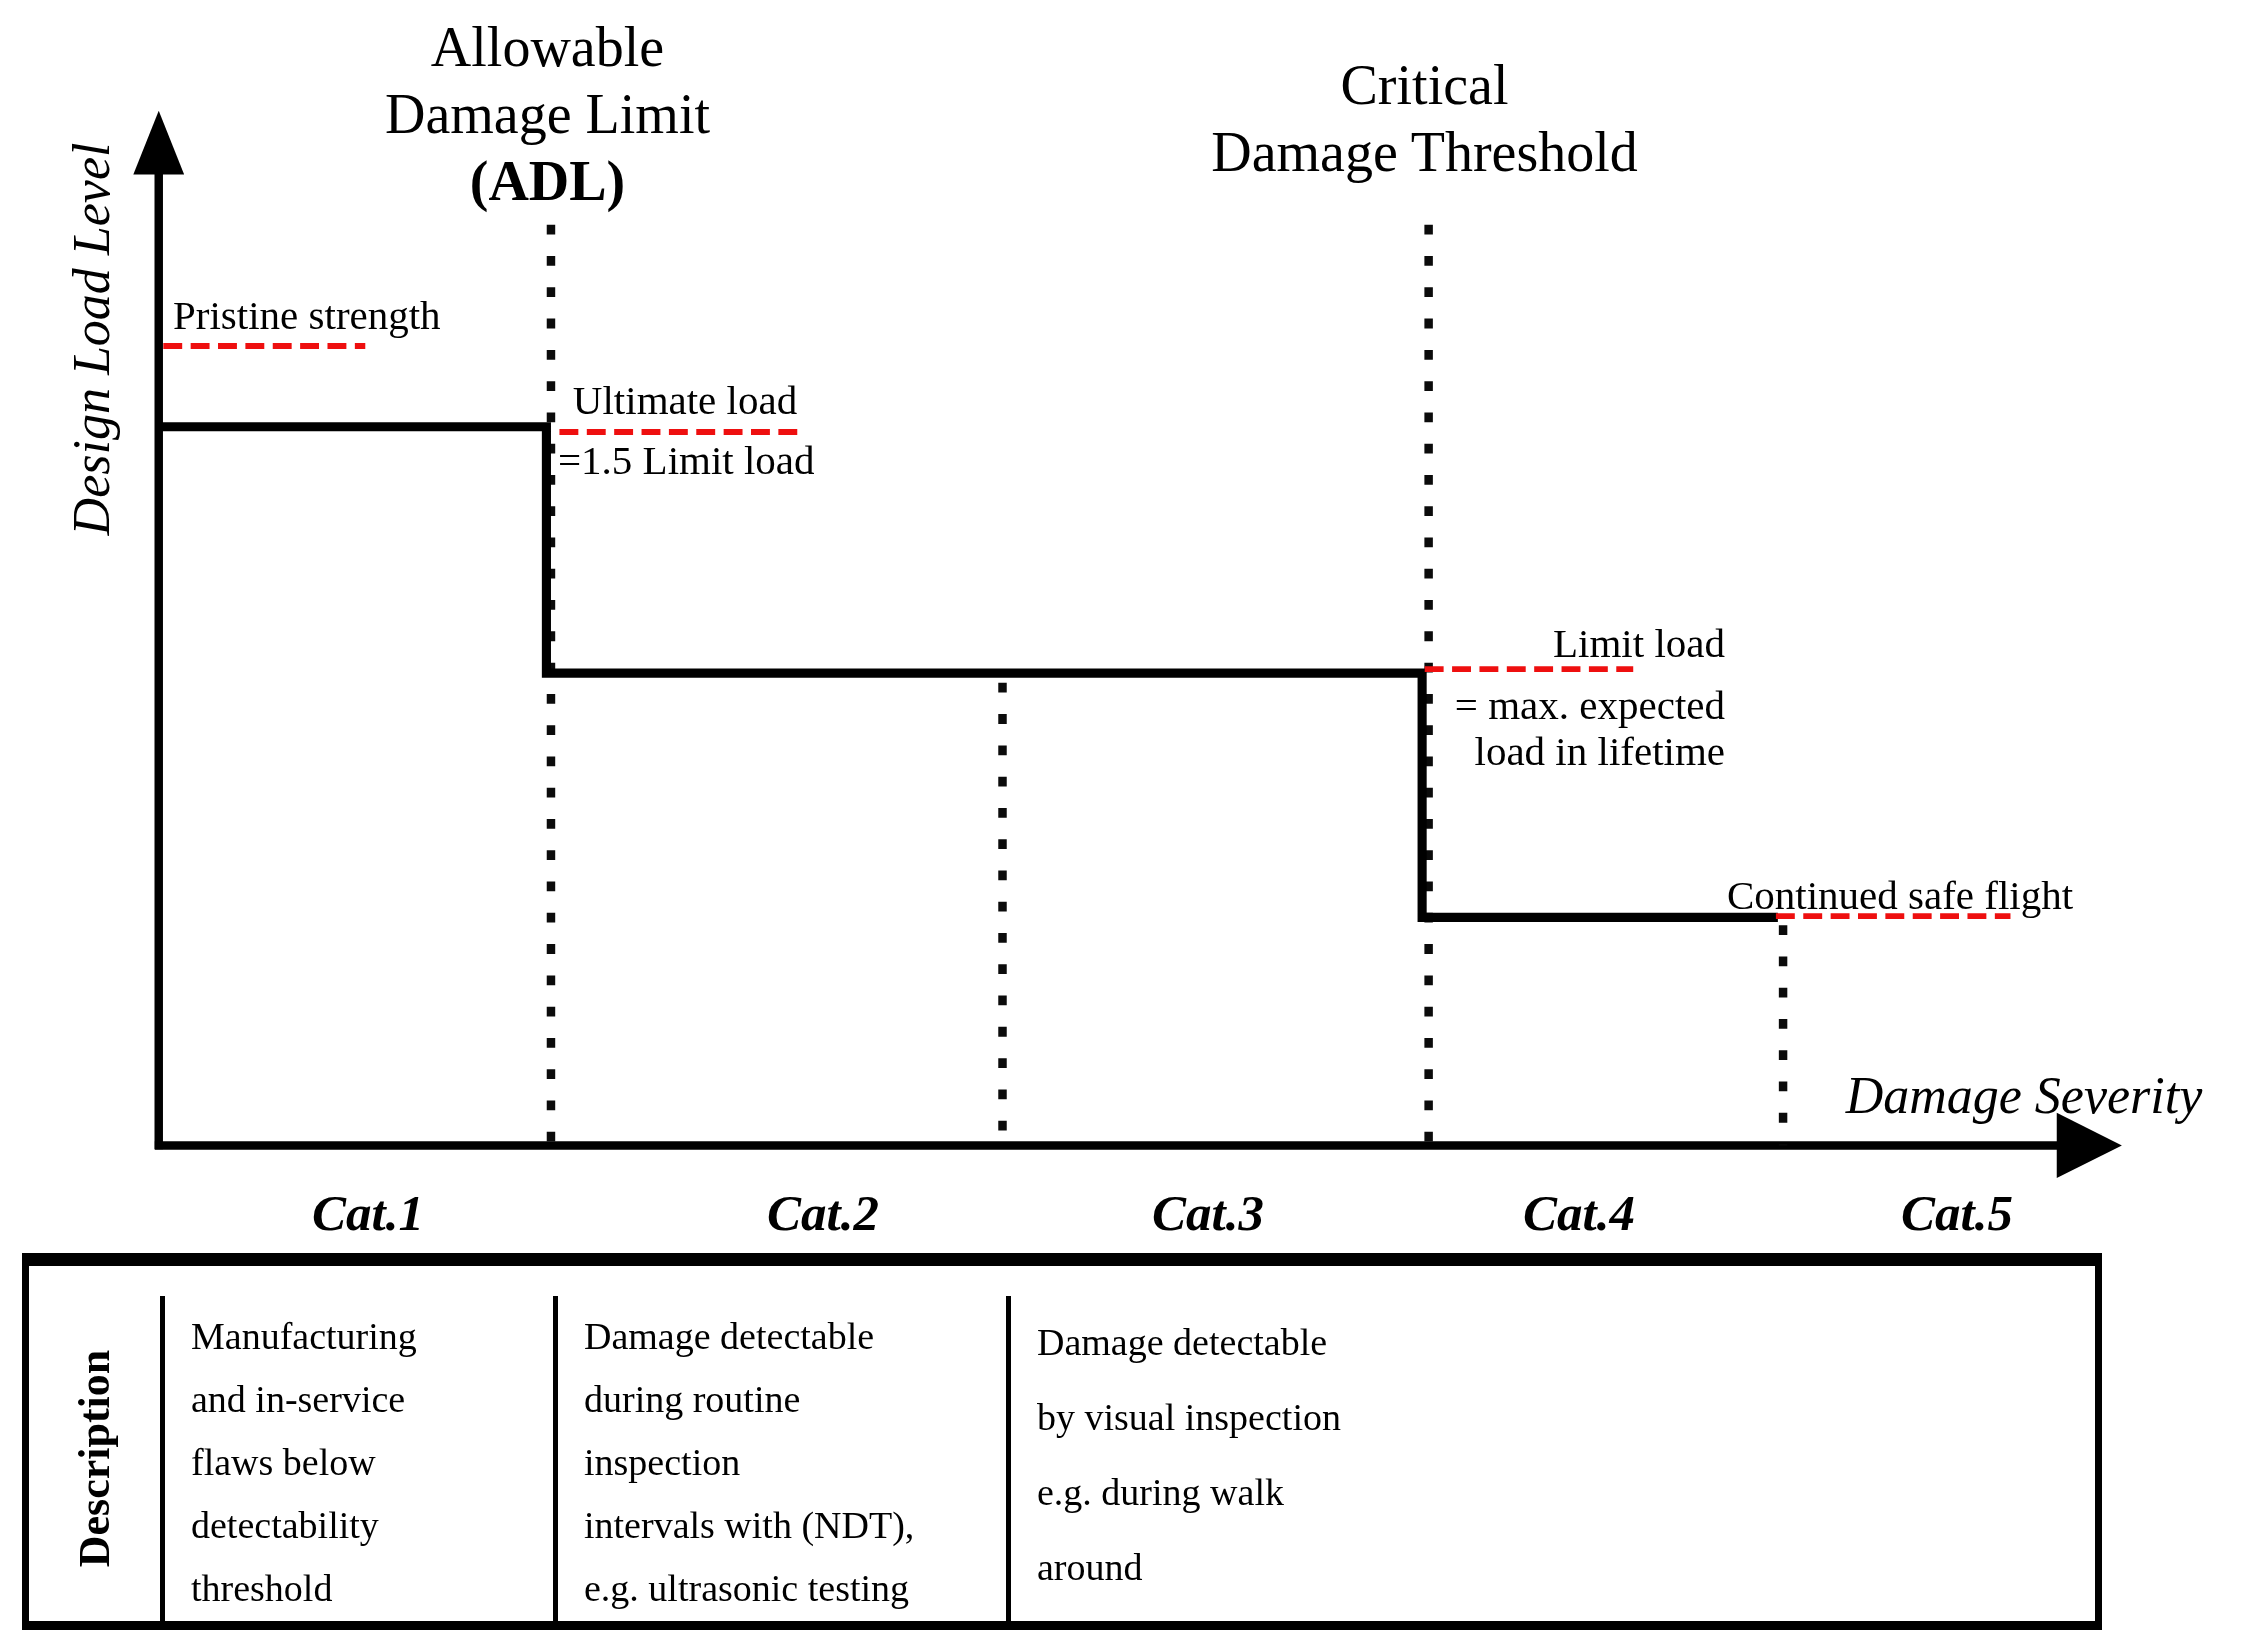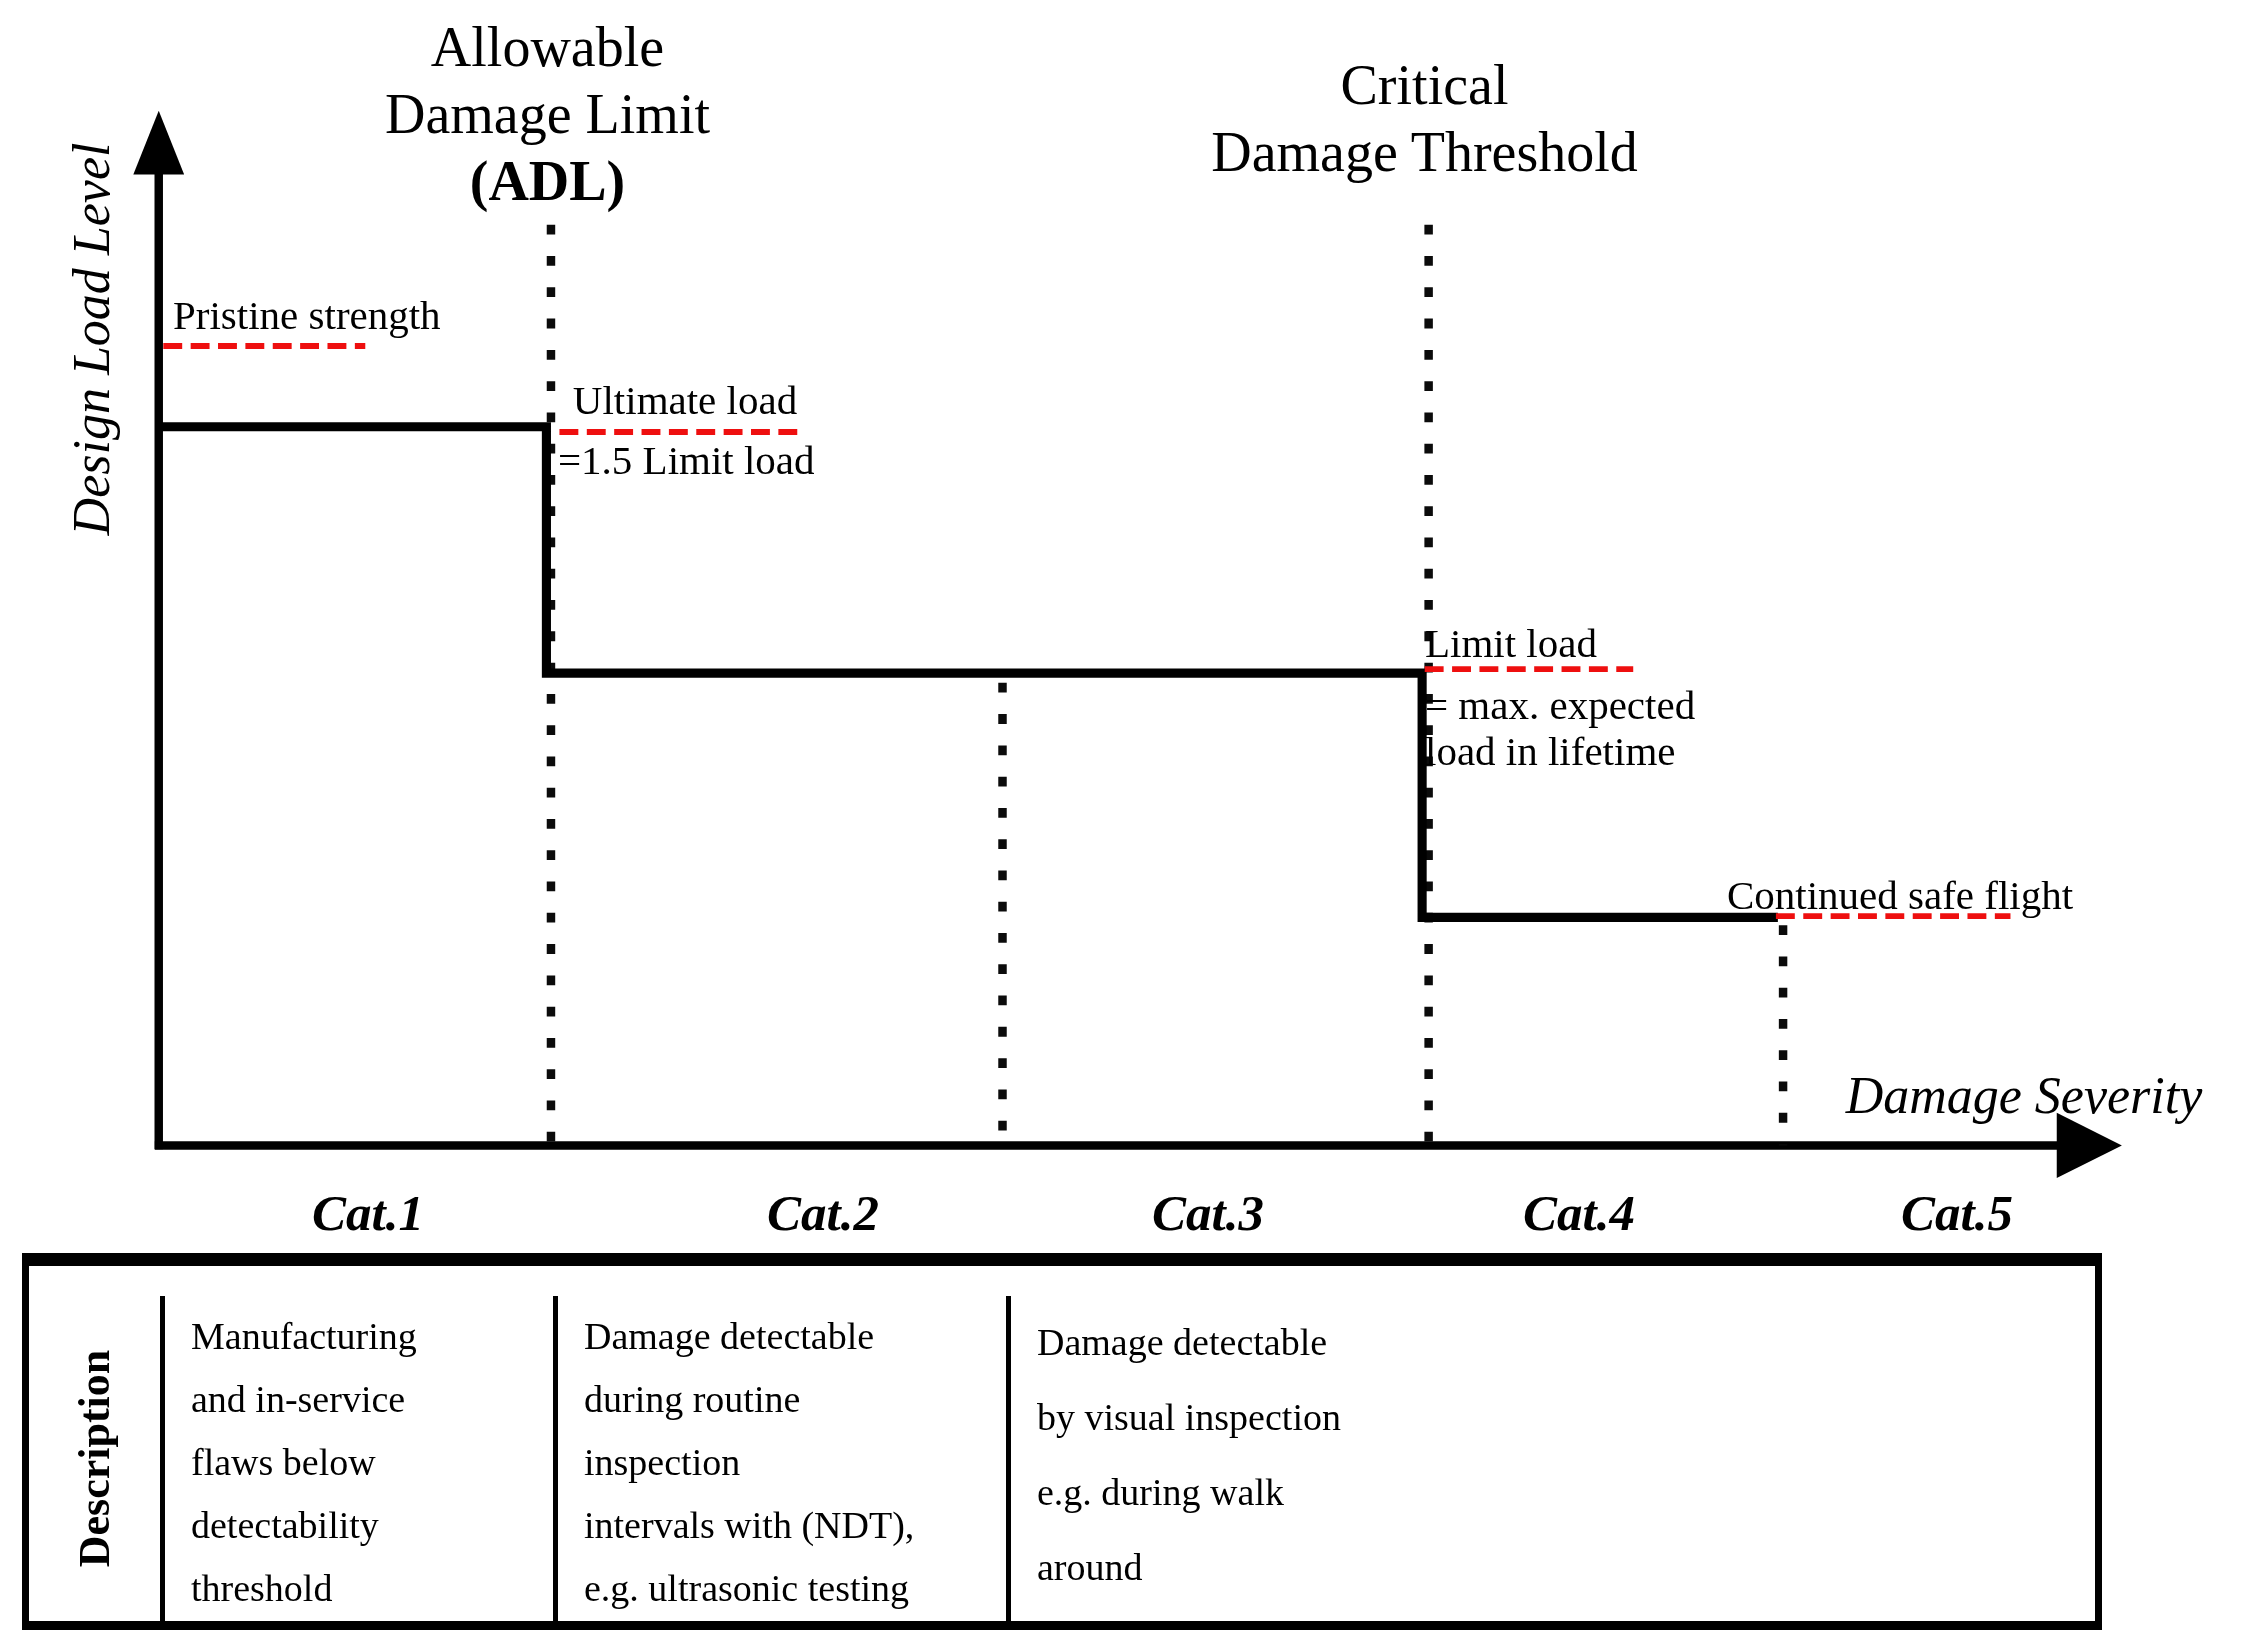--- a/index.html
+++ b/index.html
@@ -21,21 +21,21 @@
   }
   .x-axis-label{left:1825px;top:1066px;width:398px;text-align:center;
     font-style:italic;font-size:52px;white-space:nowrap;}
 
   
   .anno{font-size:41px;line-height:46px;white-space:nowrap;}
   .anno-pristine{left:173px;top:292px;}
   .anno-ultimate{left:558px;top:377px;width:254px;}
   .anno-ultimate .l1{text-align:center;}
   .anno-ultimate .l2{text-align:left;margin-top:14.3px;}
-  .anno-limit{left:1425px;top:620px;width:300px;text-align:left;}
+  .anno-limit{left:1425px;top:620px;width:300px;text-align:right;}
   .anno-limit .l2{margin-top:15.6px;}
   .anno-continued{left:1685px;top:872px;width:430px;text-align:center;}
 
   
   .cat-label{top:1184px;width:274px;text-align:center;
     font-size:51px;font-weight:bold;font-style:italic;white-space:nowrap;}
 
   
   .desc-table{
     left:22px;top:1253px;width:2080px;height:377px;

